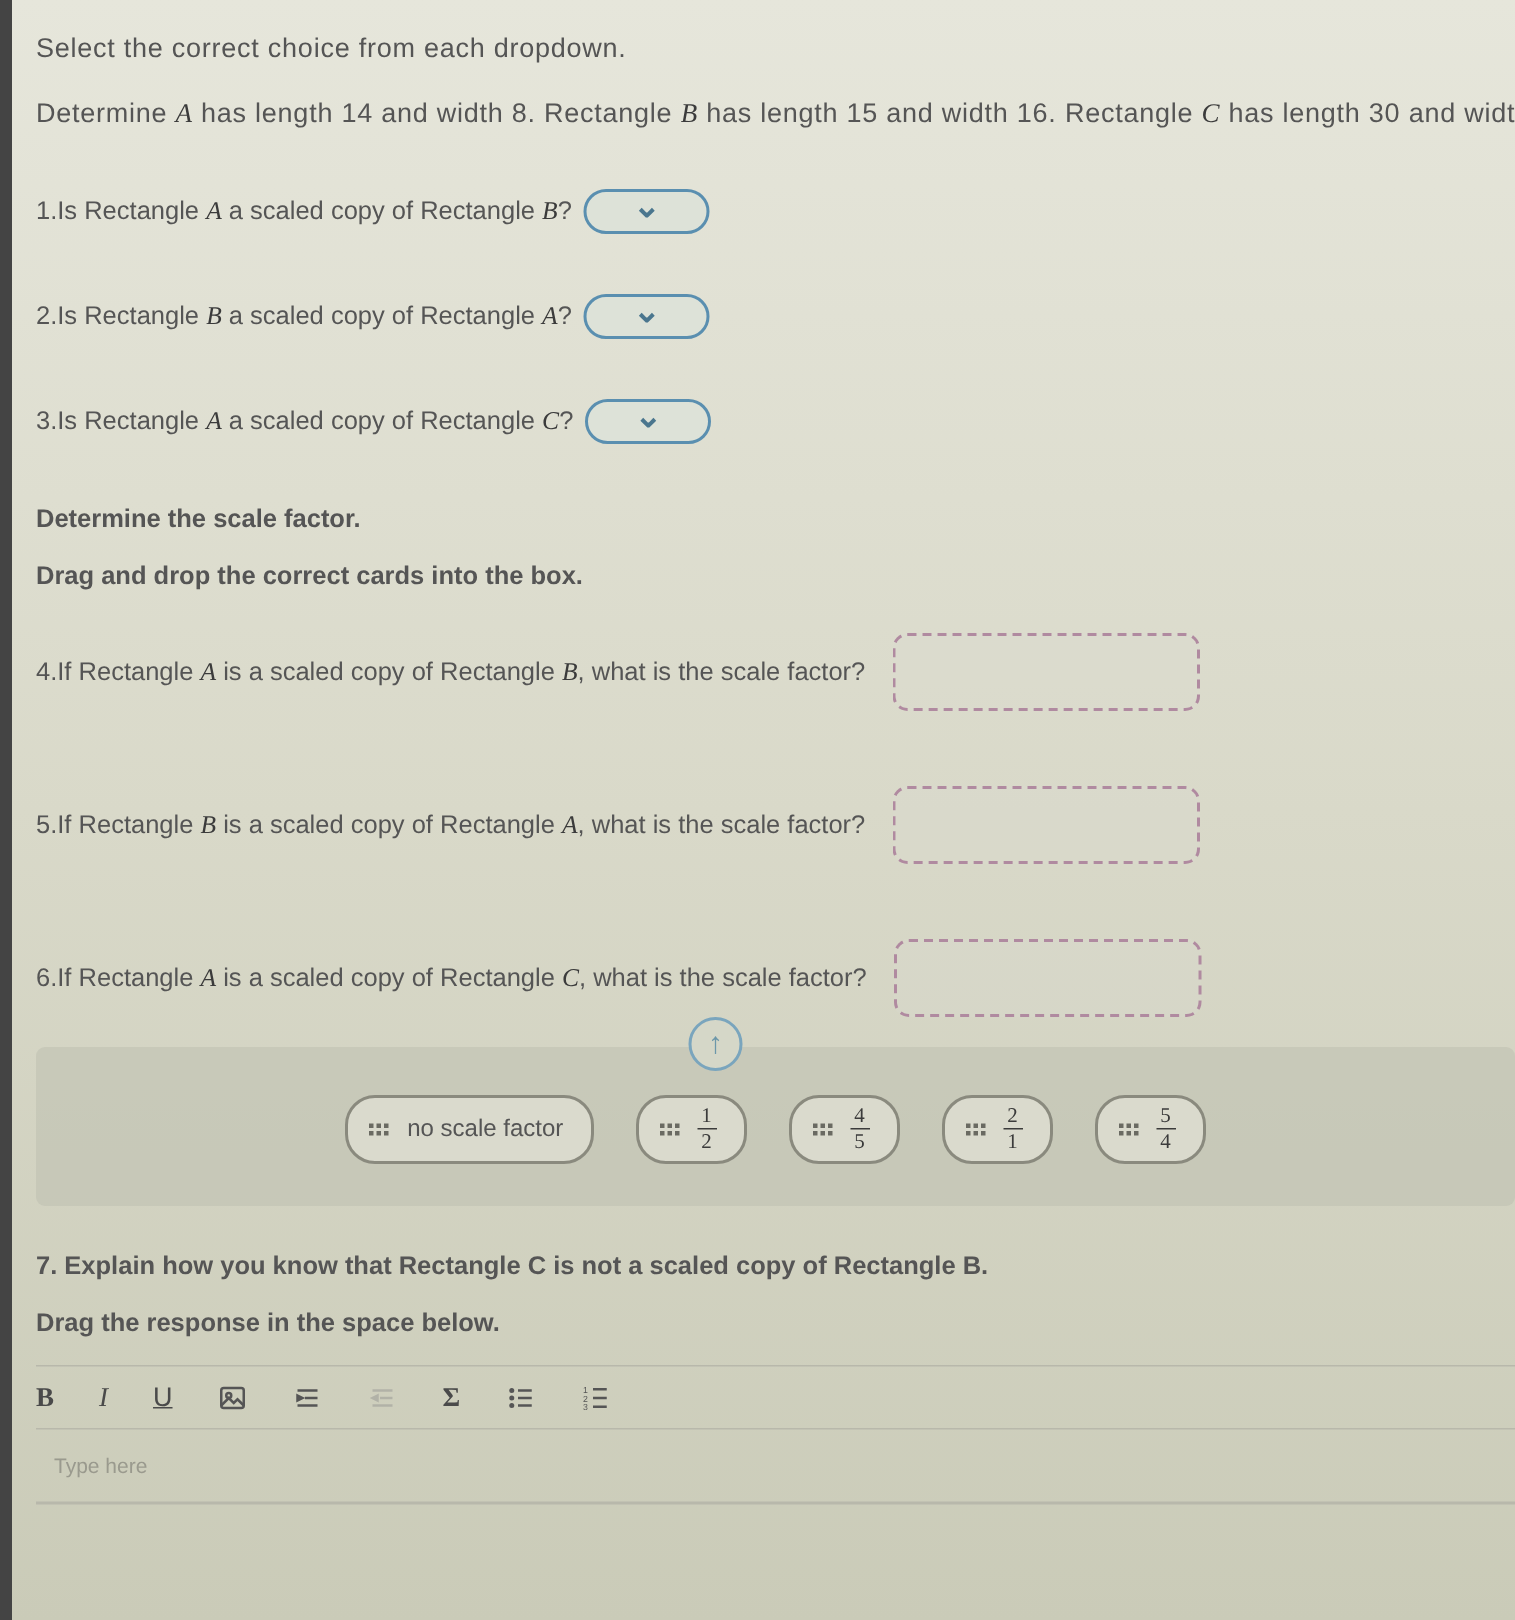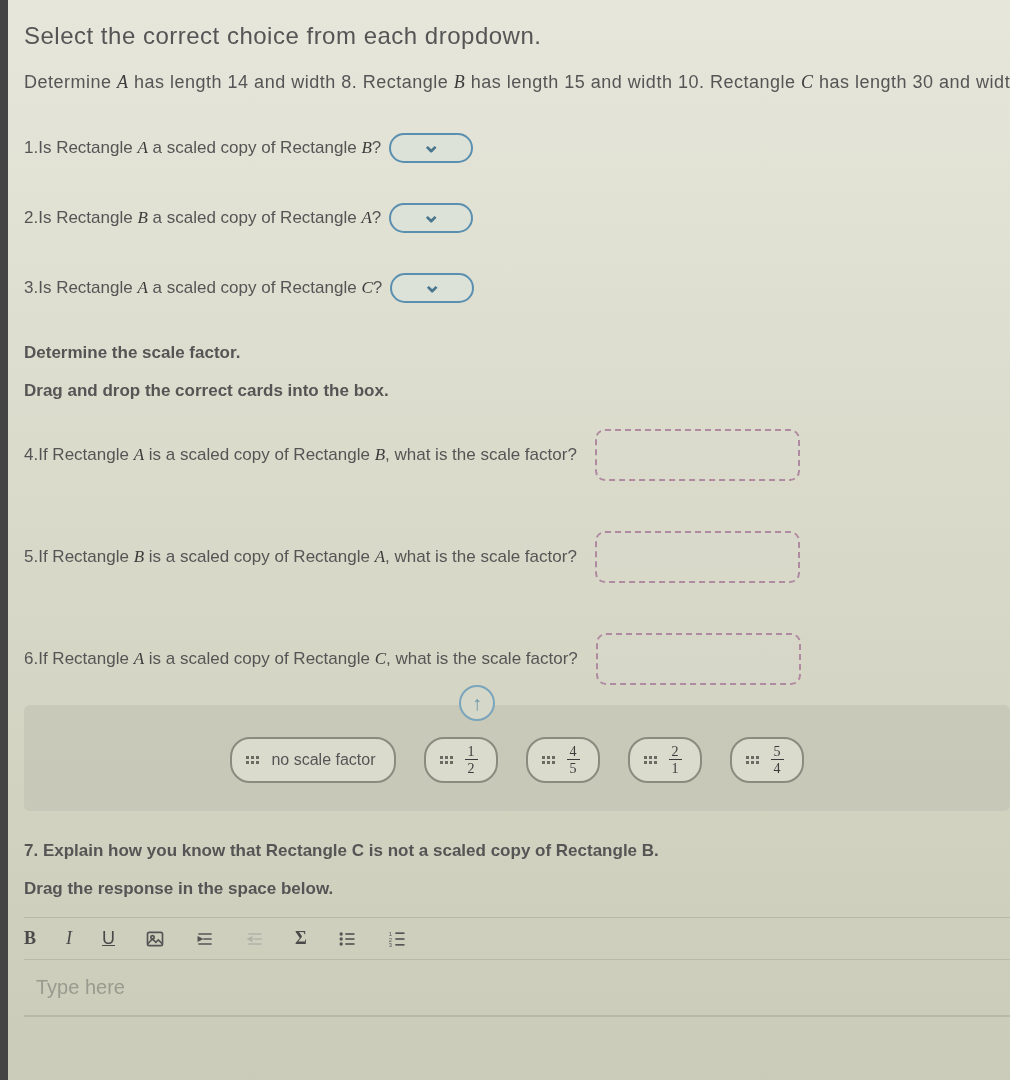--- a/index.html
+++ b/index.html
@@ -5,21 +5,21 @@
   * { box-sizing: border-box; }
   html, body {
     margin: 0; padding: 0;
     width: 1010px; height: 1080px;
     font-family: Verdana, Geneva, sans-serif;
     background: linear-gradient(180deg, #e6e6db 0%, #d9d9c9 50%, #cacbb8 100%);
     color: #3b3b3b;
     overflow: hidden;
   }
   body { border-left: 8px solid #444; padding: 12px 0 0 16px; }
-  .instr { font-size: 24px; letter-spacing: 0.5px; margin: 10px 0 22px; color: #555; }
+  .instr { font-size: 18px; letter-spacing: 0.5px; margin: 10px 0 22px; color: #555; }
   .given { font-size: 18px; letter-spacing: 0.5px; margin: 0 0 40px; color: #555; white-space: nowrap; }
   em.mv { font-style: italic; font-family: Georgia, serif; color: #3b3b3b; }
   .qrow { font-size: 17px; color: #555; margin: 28px 0 40px; display: flex; align-items: center; flex-wrap: nowrap; }
   .dd {
     display: inline-block;
     width: 84px; height: 30px;
     border: 2px solid #5a8fb0;
     border-radius: 16px;
     background: #dde2d8;
     margin-left: 8px;
@@ -106,32 +106,32 @@
     display: flex; gap: 30px;
     align-items: center;
     font-size: 18px; color: #4a4a4a;
   }
   .tb { cursor: pointer; display: inline-flex; align-items: center; }
   .tb.bold { font-weight: 900; font-family: Georgia, serif; }
   .tb.italic { font-style: italic; font-family: Georgia, serif; }
   .tb.und { text-decoration: underline; }
   .type-area {
     padding: 16px 12px;
-    color: #9a9a8e; font-size: 20px;
+    color: #9a9a8e; font-size: 14px;
     border-bottom: 2px solid #b8b8ab;
   }
   svg.icon { width: 20px; height: 20px; }
 </style>
 </head>
 <body>
 
 <div class="instr">Select the correct choice from each dropdown.</div>
 
 <div class="given">
-  <span>Determine </span><em class="mv">A</em><span> has length 14 and width 8. Rectangle </span><em class="mv">B</em><span> has length 15 and width 10. Rectangle </span><em class="mv">C</em><span> has length 30 and width</span>
+  <span>Determine </span><em class="mv">A</em><span> has length 14 and width 8. Rectangle </span><em class="mv">B</em><span> has length 15 and width 16. Rectangle </span><em class="mv">C</em><span> has length 30 and width</span>
 </div>
 
 <div class="qrow">
   <span>1.</span><span> Is Rectangle </span>&nbsp;<em class="mv">A</em>&nbsp;<span> a scaled copy of Rectangle </span>&nbsp;<em class="mv">B</em><span>?</span>
   <span class="dd"></span>
 </div>
 
 <div class="qrow">
   <span>2.</span><span> Is Rectangle </span>&nbsp;<em class="mv">B</em>&nbsp;<span> a scaled copy of Rectangle </span>&nbsp;<em class="mv">A</em><span>?</span>
   <span class="dd"></span>

